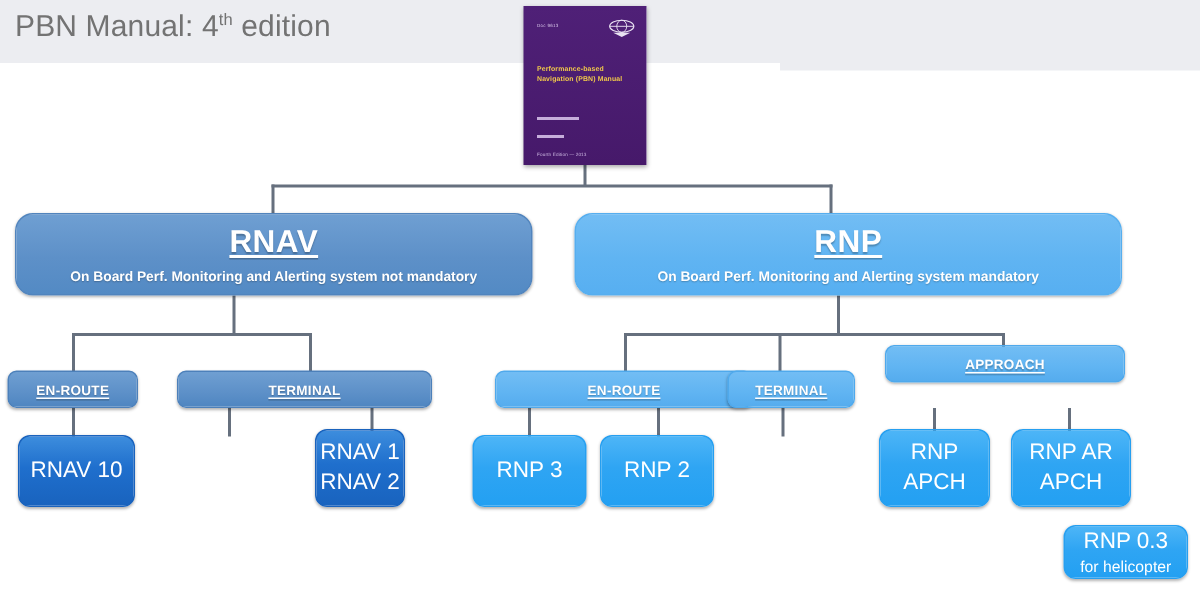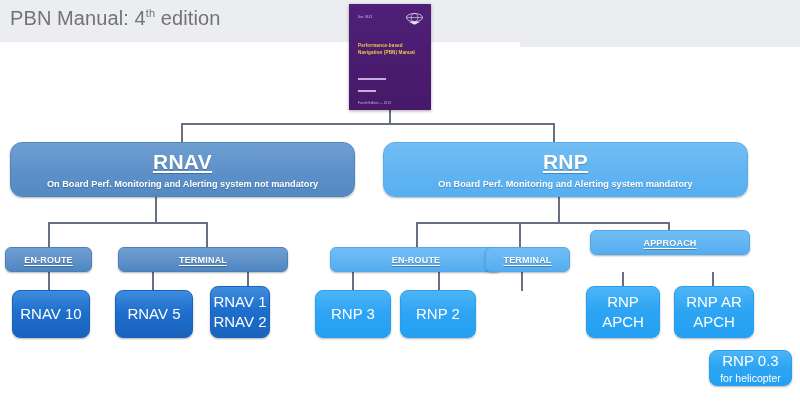--- a/index.html
+++ b/index.html
@@ -235,24 +235,20 @@
     <span>TERMINAL</span>
   </div>
 
   <div class="ln ln-v" style="left:48px; top:272px; width:2px; height:19px;"></div>
   <div class="ln ln-v" style="left:152px; top:272px; width:2px; height:19px;"></div>
   <div class="ln ln-v" style="left:247px; top:272px; width:2px; height:19px;"></div>
 
   <div class="node node-leaf leaf-rnav" style="left:12px; top:290px; width:78px; height:48px;">
     <span class="leaf-line">RNAV 10</span>
   </div>
-  <div class="node node-leaf leaf-rnav" style="left:115px; top:290px; width:78px; height:48px;">
-
-    <span class="leaf-line">RNAV 5</span>
-  </div>
   <div class="node node-leaf leaf-rnav" style="left:210px; top:286px; width:60px; height:52px;">
     <span class="leaf-line">RNAV 1</span>
     <span class="leaf-line">RNAV 2</span>
   </div>
 
   <div class="node node-rnp" style="left:383px; top:142px; width:365px; height:55px;">
     <div class="node-title">RNP</div>
     <div class="node-sub">On Board Perf. Monitoring and Alerting system mandatory</div>
   </div>
 

